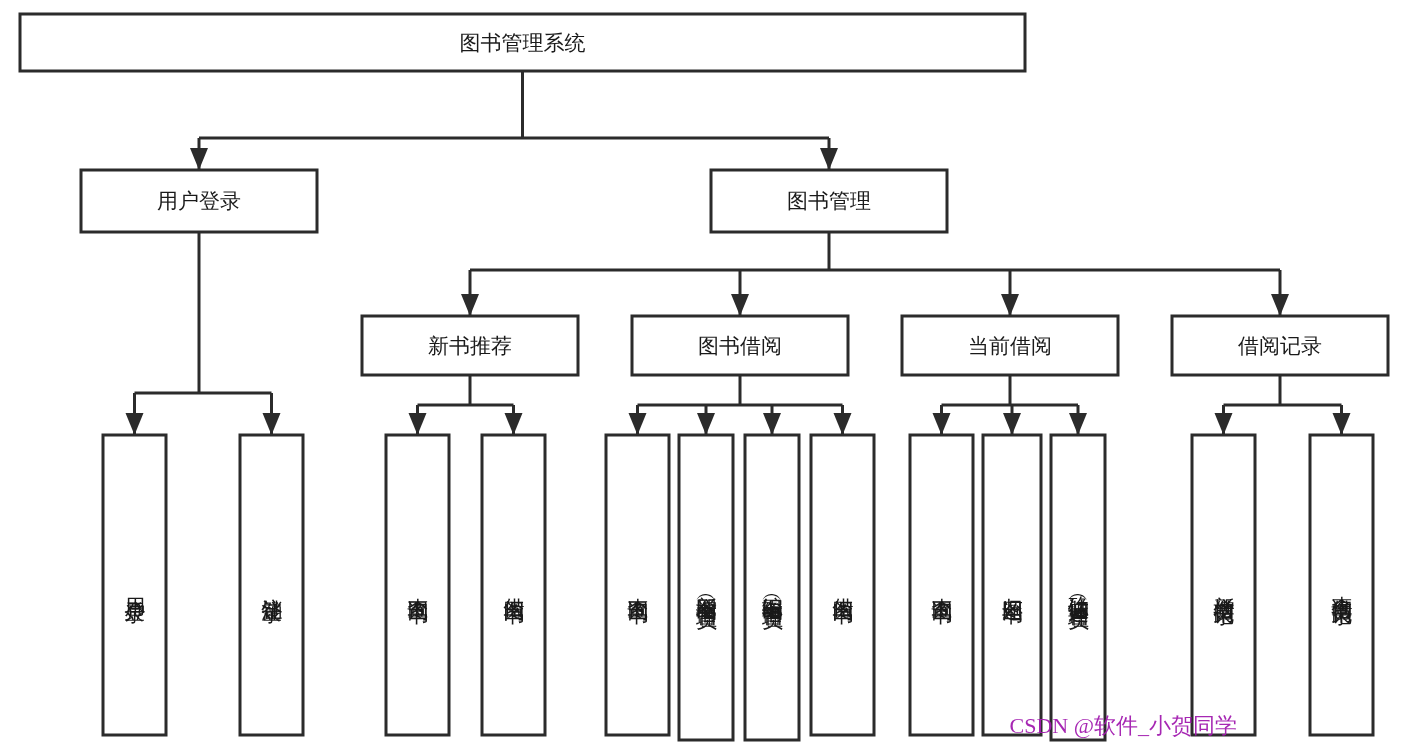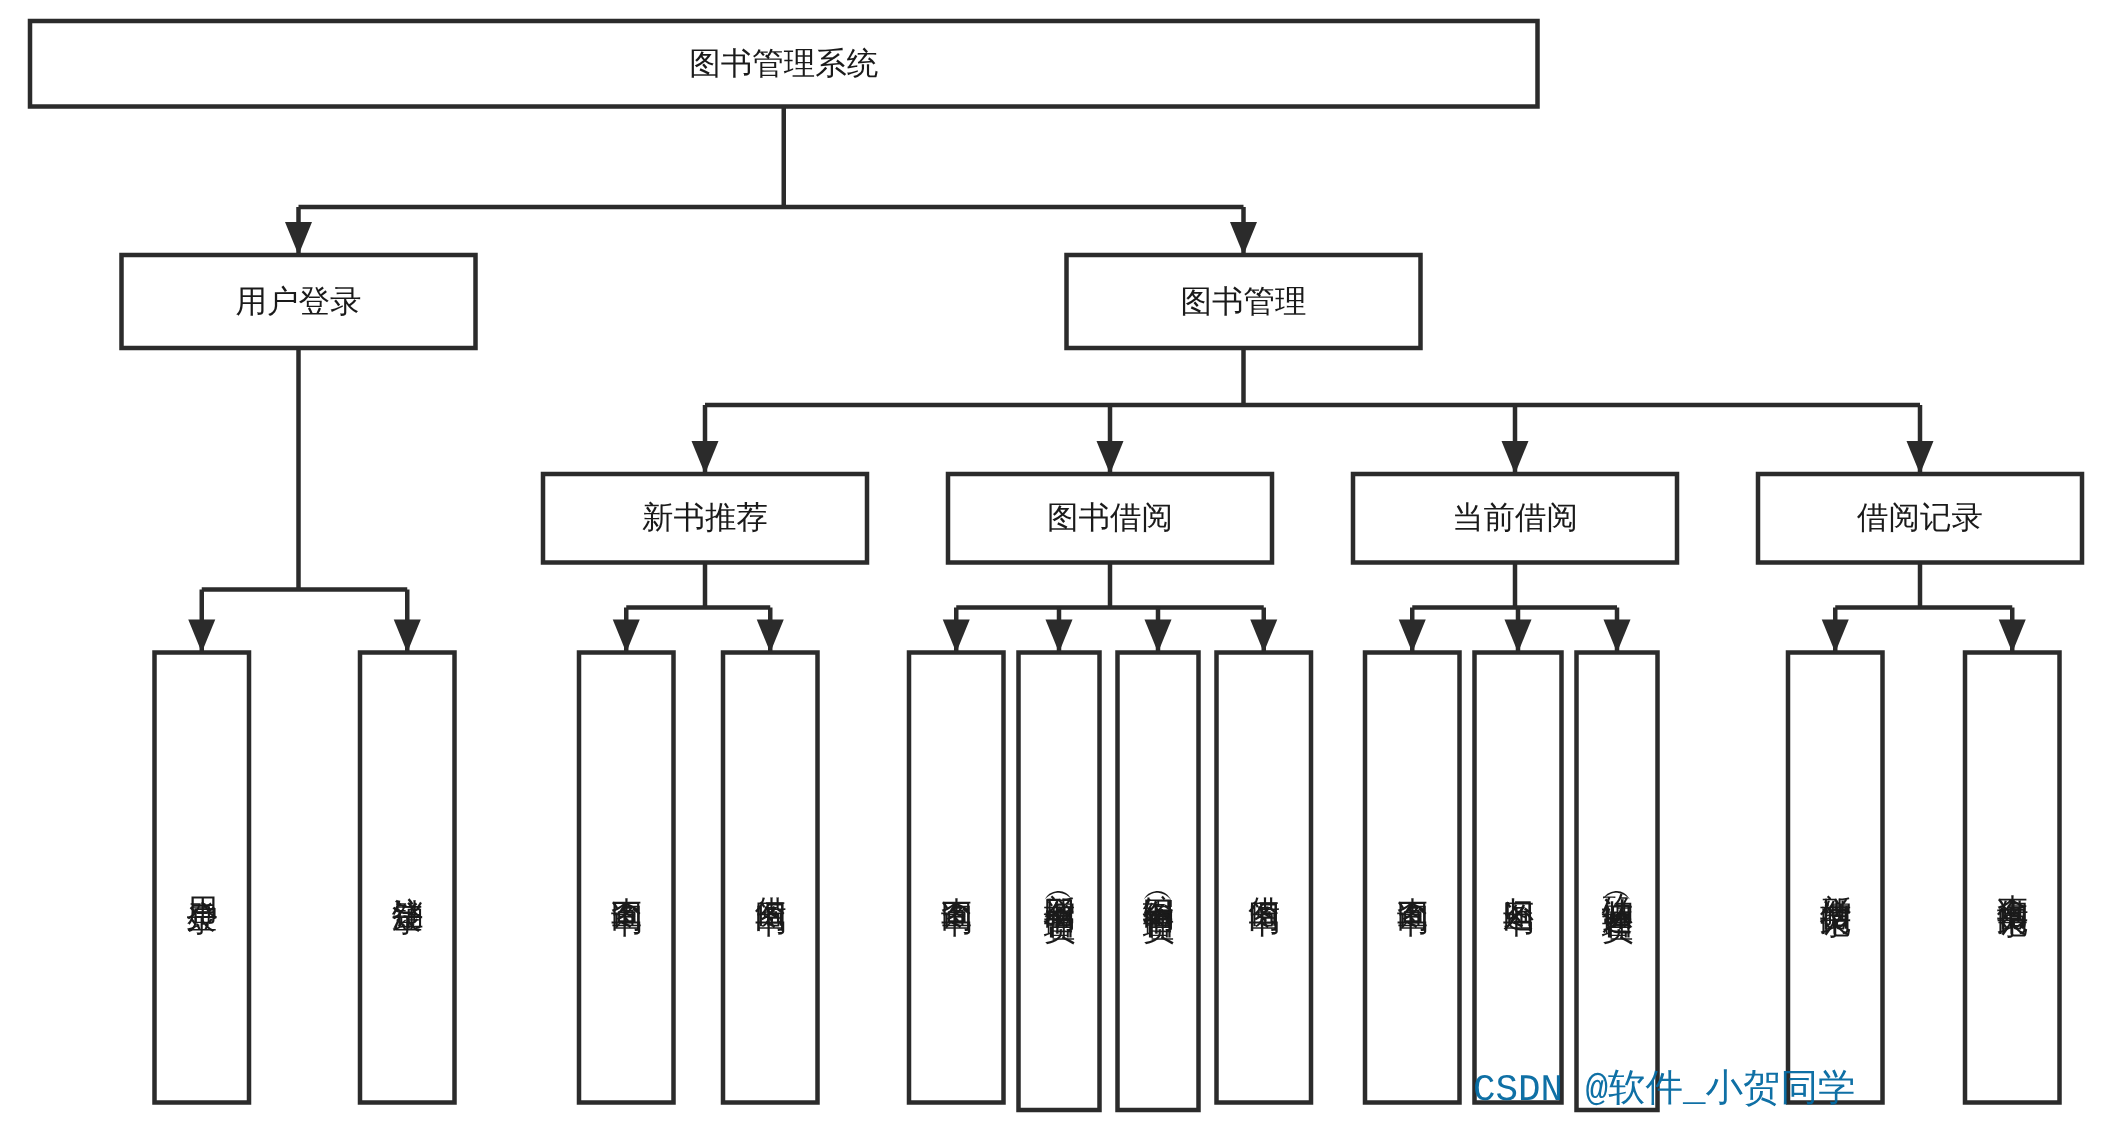--- a/index.html
+++ b/index.html
@@ -53,23 +53,23 @@
     line-height: 1.18;
     letter-spacing: 2px;
     text-align: center;
     white-space: nowrap;
     pointer-events: none;
   }
   .watermark {
     position: absolute;
     right: 10px;
     bottom: 6px;
-    font-family: Liberation Mono, monospace;
-    font-size: 25px;
-    color: #0369a1;
+    font-family: Liberation Serif, serif;
+    font-size: 22px;
+    color: #a21caf;
     white-space: nowrap;
     opacity: 0.95;
   }
 </style>
 </head>
 <body>
 
 <div id="diagram-root">
   <svg id="diagram-svg" width="1405" height="747" viewBox="0 0 1405 747" xmlns="http://www.w3.org/2000/svg">
     <g id="layer-connectors">

